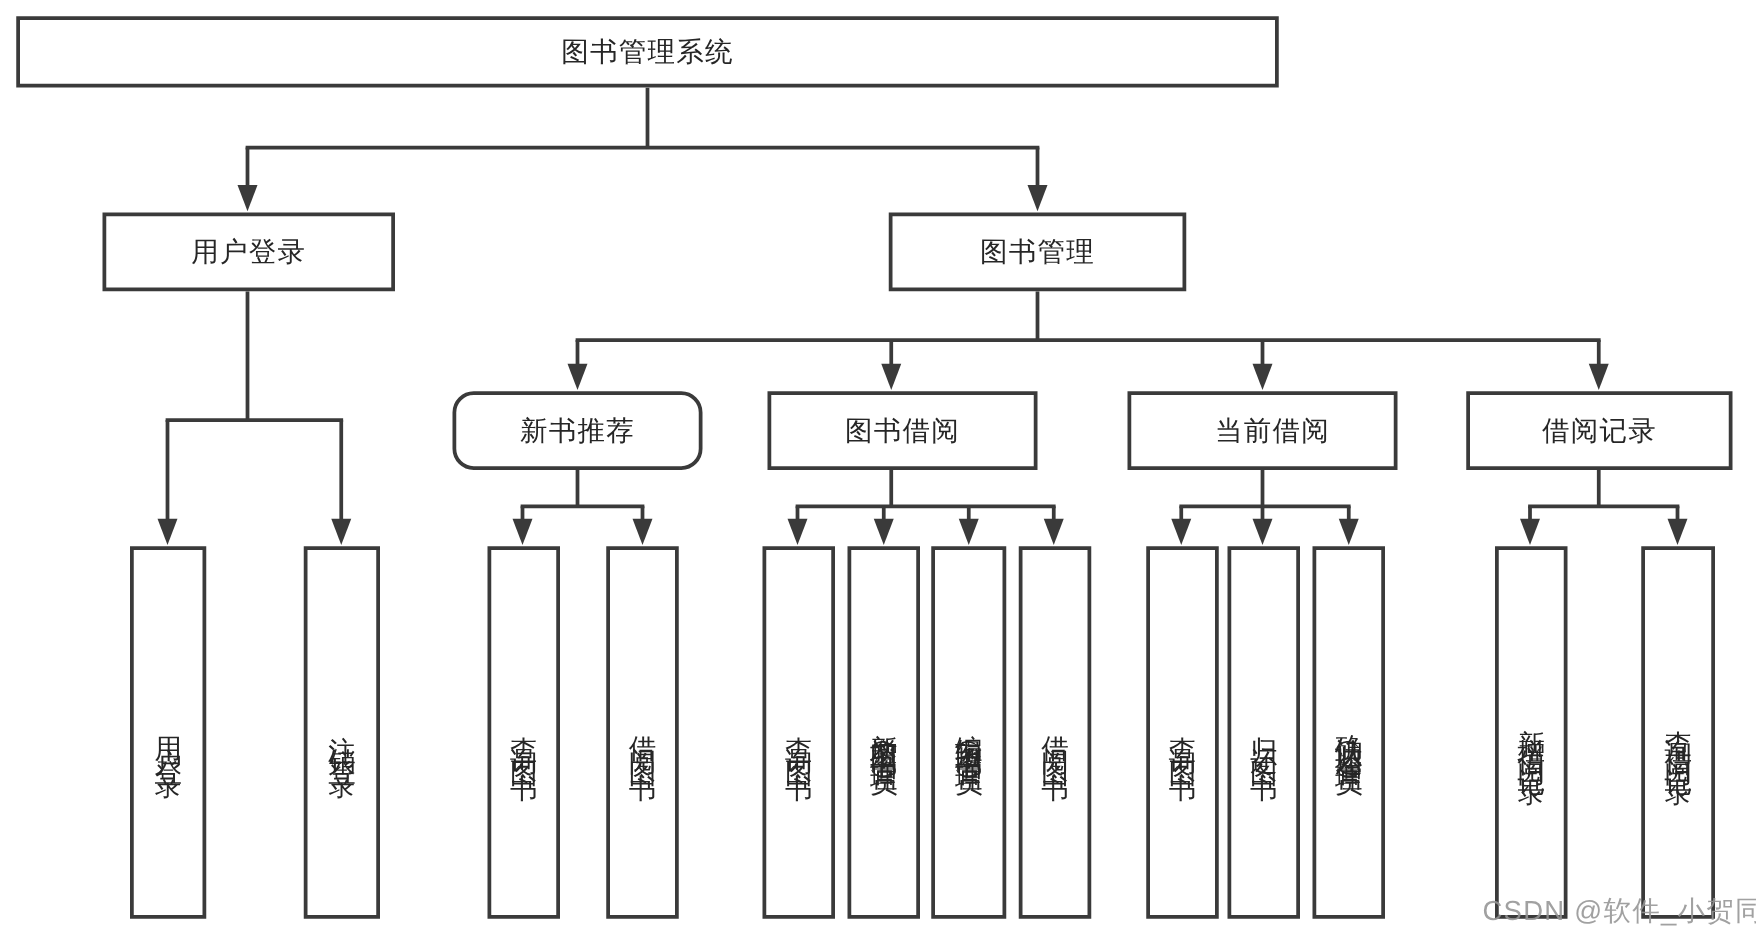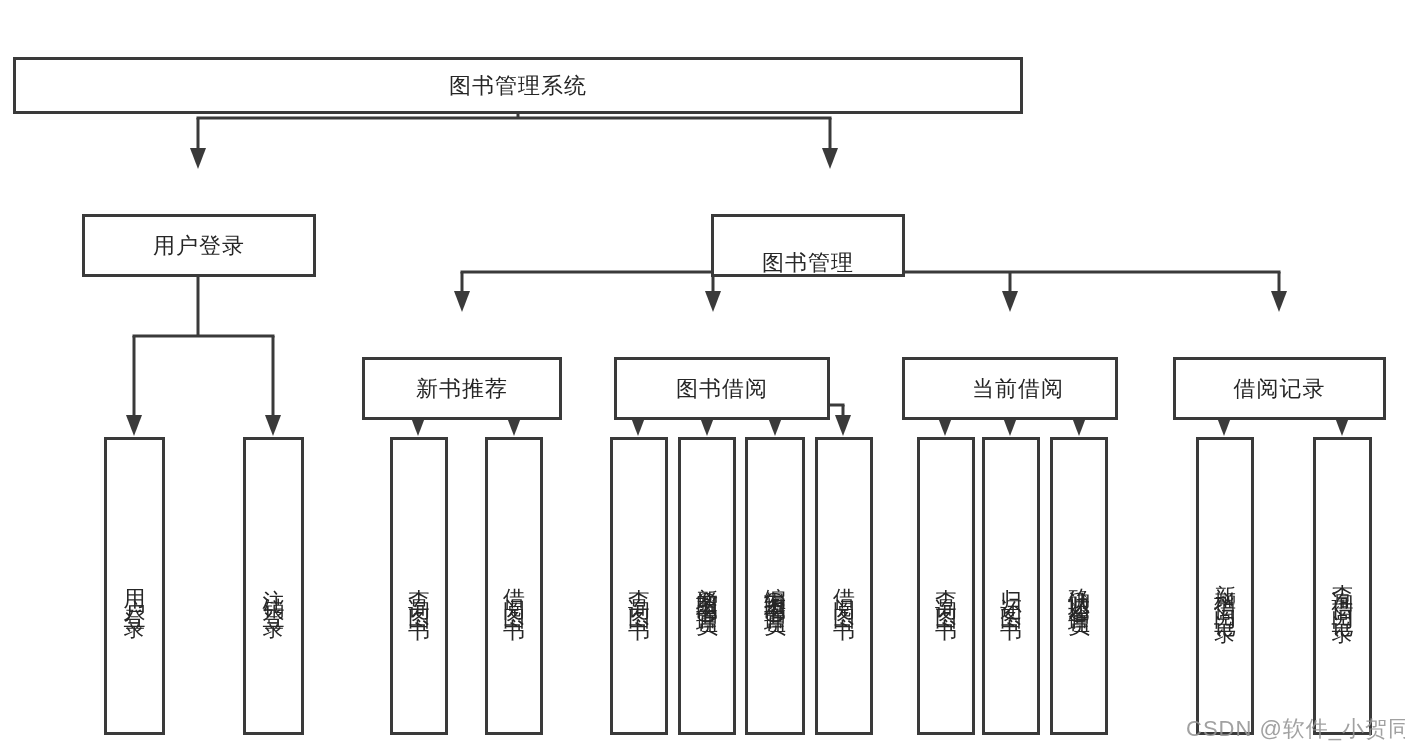--- a/index.html
+++ b/index.html
@@ -25,26 +25,25 @@
     background: #ffffff;
     display: flex;
     align-items: center;
     justify-content: center;
     text-align: center;
   }
   .hnode {
     font-size: 22px;
     letter-spacing: 1px;
     line-height: 1;
-    margin-top: 44px;
   }
   .root  { left: 13px;  top: 13px;  width: 1010px; height: 57px; }
   .l2a   { left: 82px;  top: 170px; width: 234px;  height: 63px; }
-  .l2b   { left: 711px; top: 170px; width: 194px;  height: 63px; align-items: flex-end; }
-  .l3a   { left: 362px; top: 313px; width: 200px;  height: 63px; }
+  .l2b   { left: 711px; top: 170px; width: 238px;  height: 63px; }
+  .l3a   { left: 362px; top: 313px; width: 200px;  height: 63px; border-radius: 17px; }
   .l3b   { left: 614px; top: 313px; width: 216px;  height: 63px; }
   .l3c   { left: 902px; top: 313px; width: 216px;  height: 63px; padding-left: 16px; }
   .l3d   { left: 1173px;top: 313px; width: 213px;  height: 63px; }
   .leaf  { top: 437px; height: 298px; }
   .leaf span {
     writing-mode: vertical-rl;
     font-size: 22px;
     line-height: 1;
   }
   .ls-wide  span { letter-spacing: 10px; margin-bottom: -10px; }

